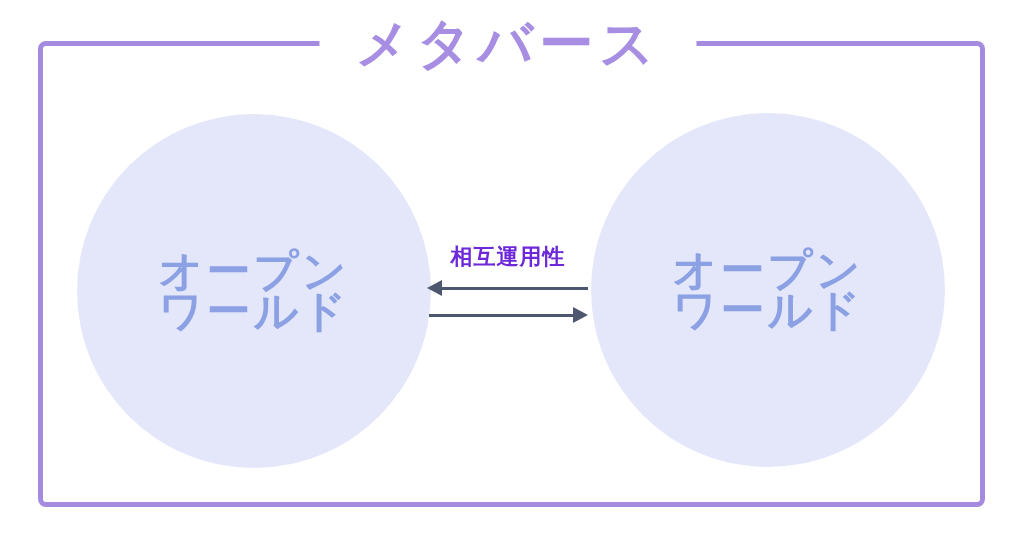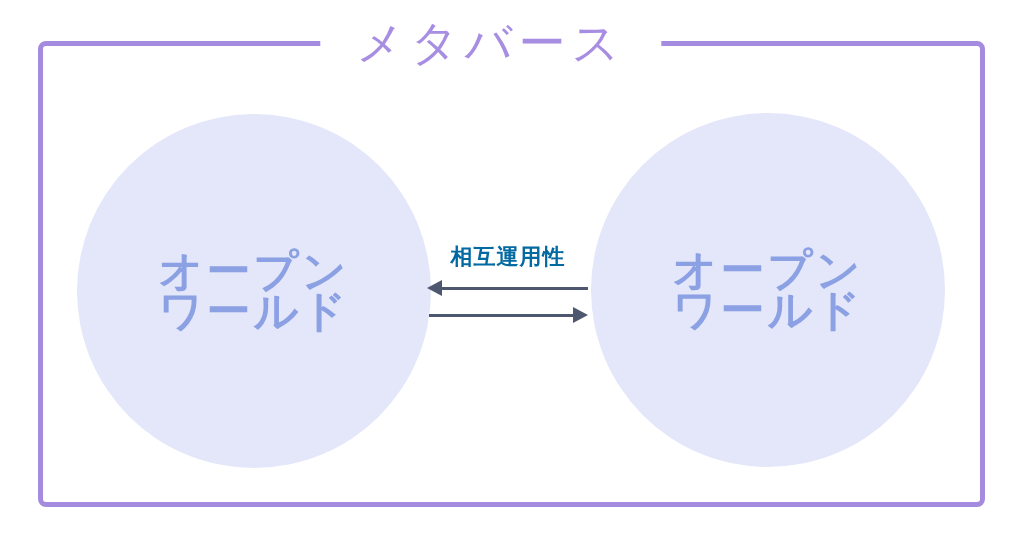--- a/index.html
+++ b/index.html
@@ -15,28 +15,28 @@
     left:38px;top:41px;
     width:947px;height:466px;
     box-sizing:border-box;
     border:5px solid #a58be0;
     border-radius:8px;
     z-index:1;
   }
   .title{
     position:absolute;
     top:13px;
-    left:491px;
+    left:508px;
     transform:translateX(-50%);
     z-index:2;
     background:#ffffff;
     padding:0 36px;
-    font-size:47px;
+    font-size:54px;
     line-height:60px;
-    font-weight:400;
+    font-weight:700;
     color:#a78ee2;
     letter-spacing:6px;
     white-space:nowrap;
   }
   .circle{
     position:absolute;
     width:354px;height:354px;
     border-radius:50%;
     background:#e4e7f9;
     display:flex;align-items:center;justify-content:center;
@@ -52,21 +52,21 @@
     letter-spacing:3px;
     line-height:40px;
   }
   .circle-label span{display:block;}
   .conn-label{
     position:absolute;
     left:508px;top:242px;
     transform:translateX(-50%);
     font-size:22px;
     font-weight:700;
-    color:#0369a1;
+    color:#6d28d9;
     letter-spacing:1px;
     white-space:nowrap;
     z-index:3;
     text-align:center;
   }
   .arrow-line{
     position:absolute;
     height:3px;
     background:#4d5870;
     z-index:3;

